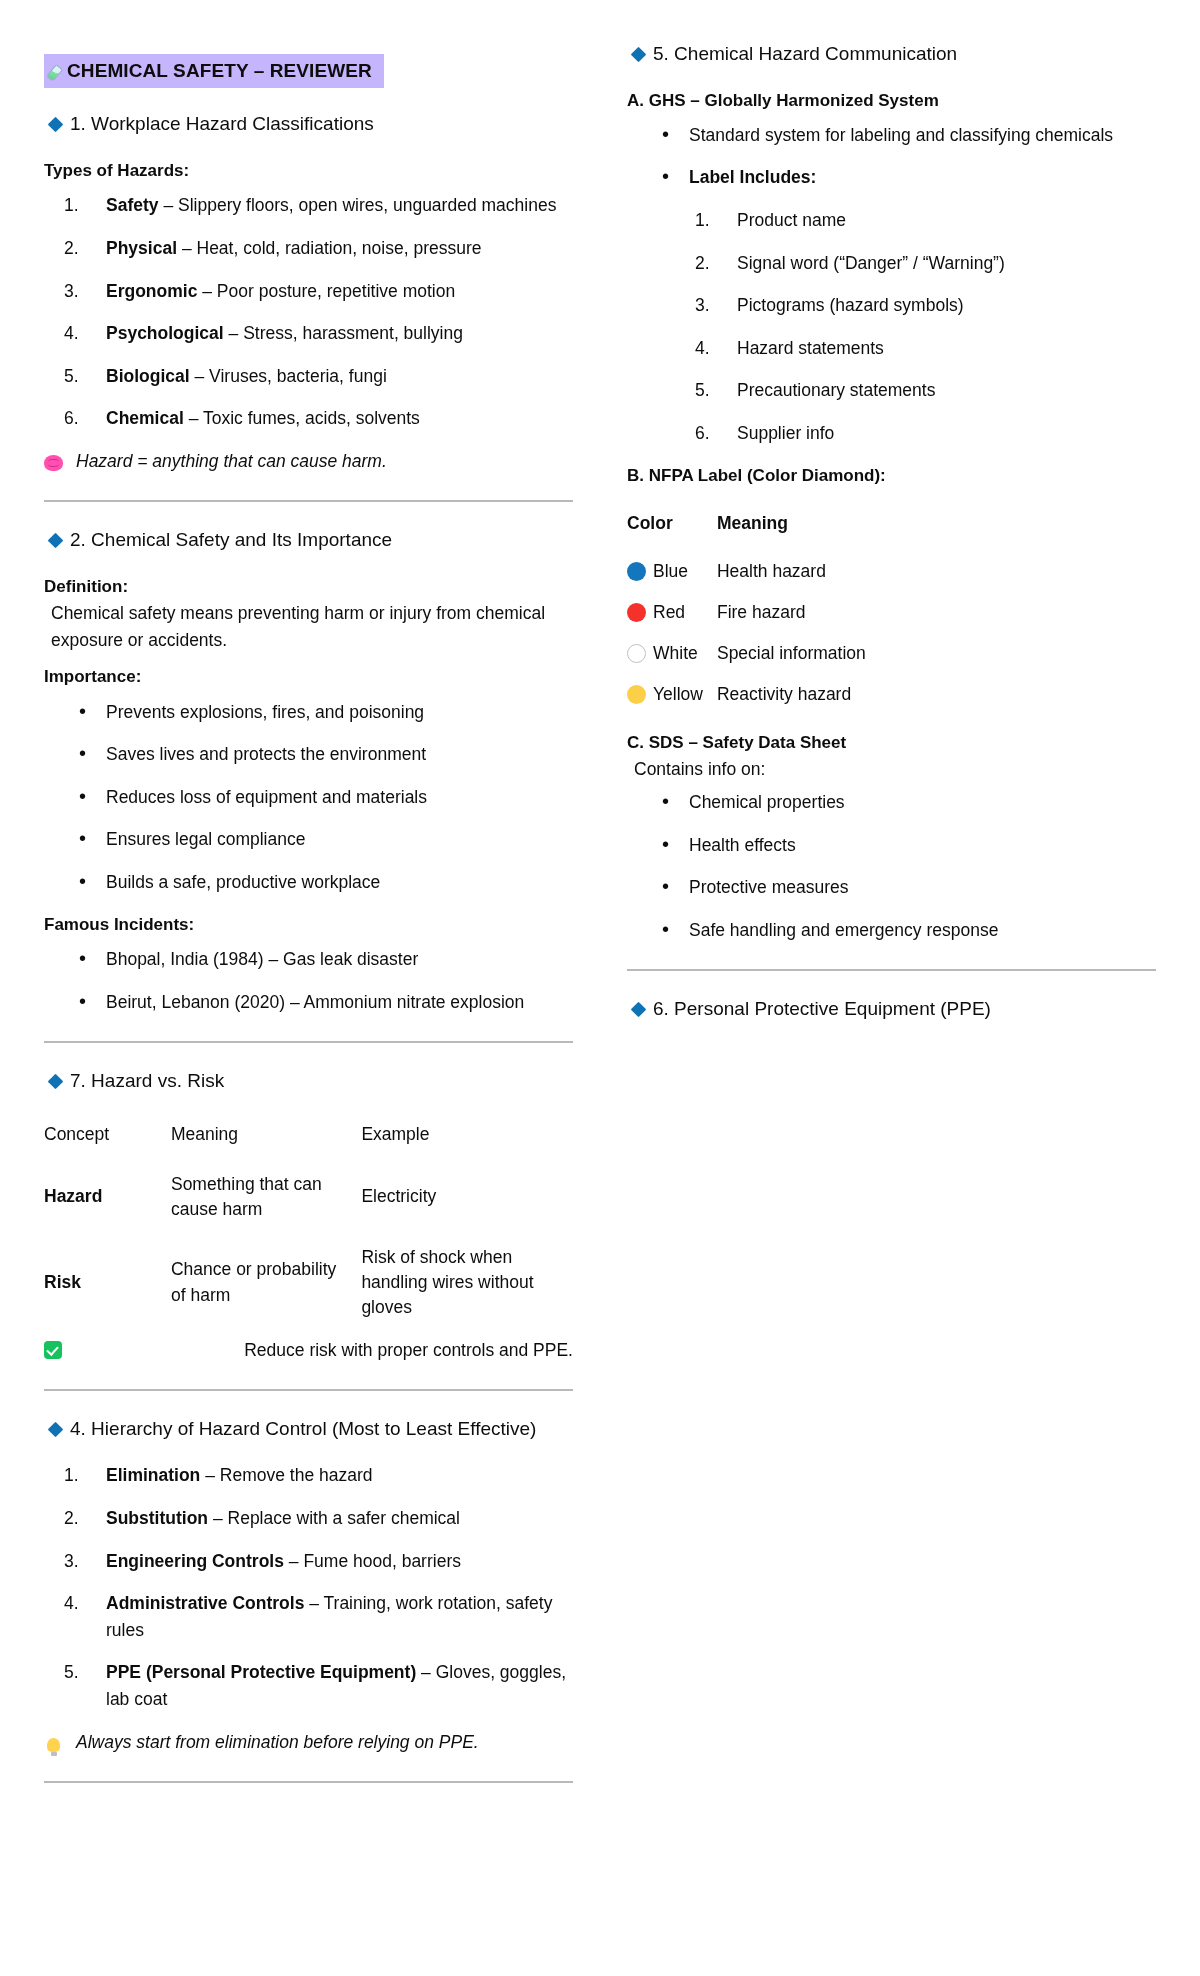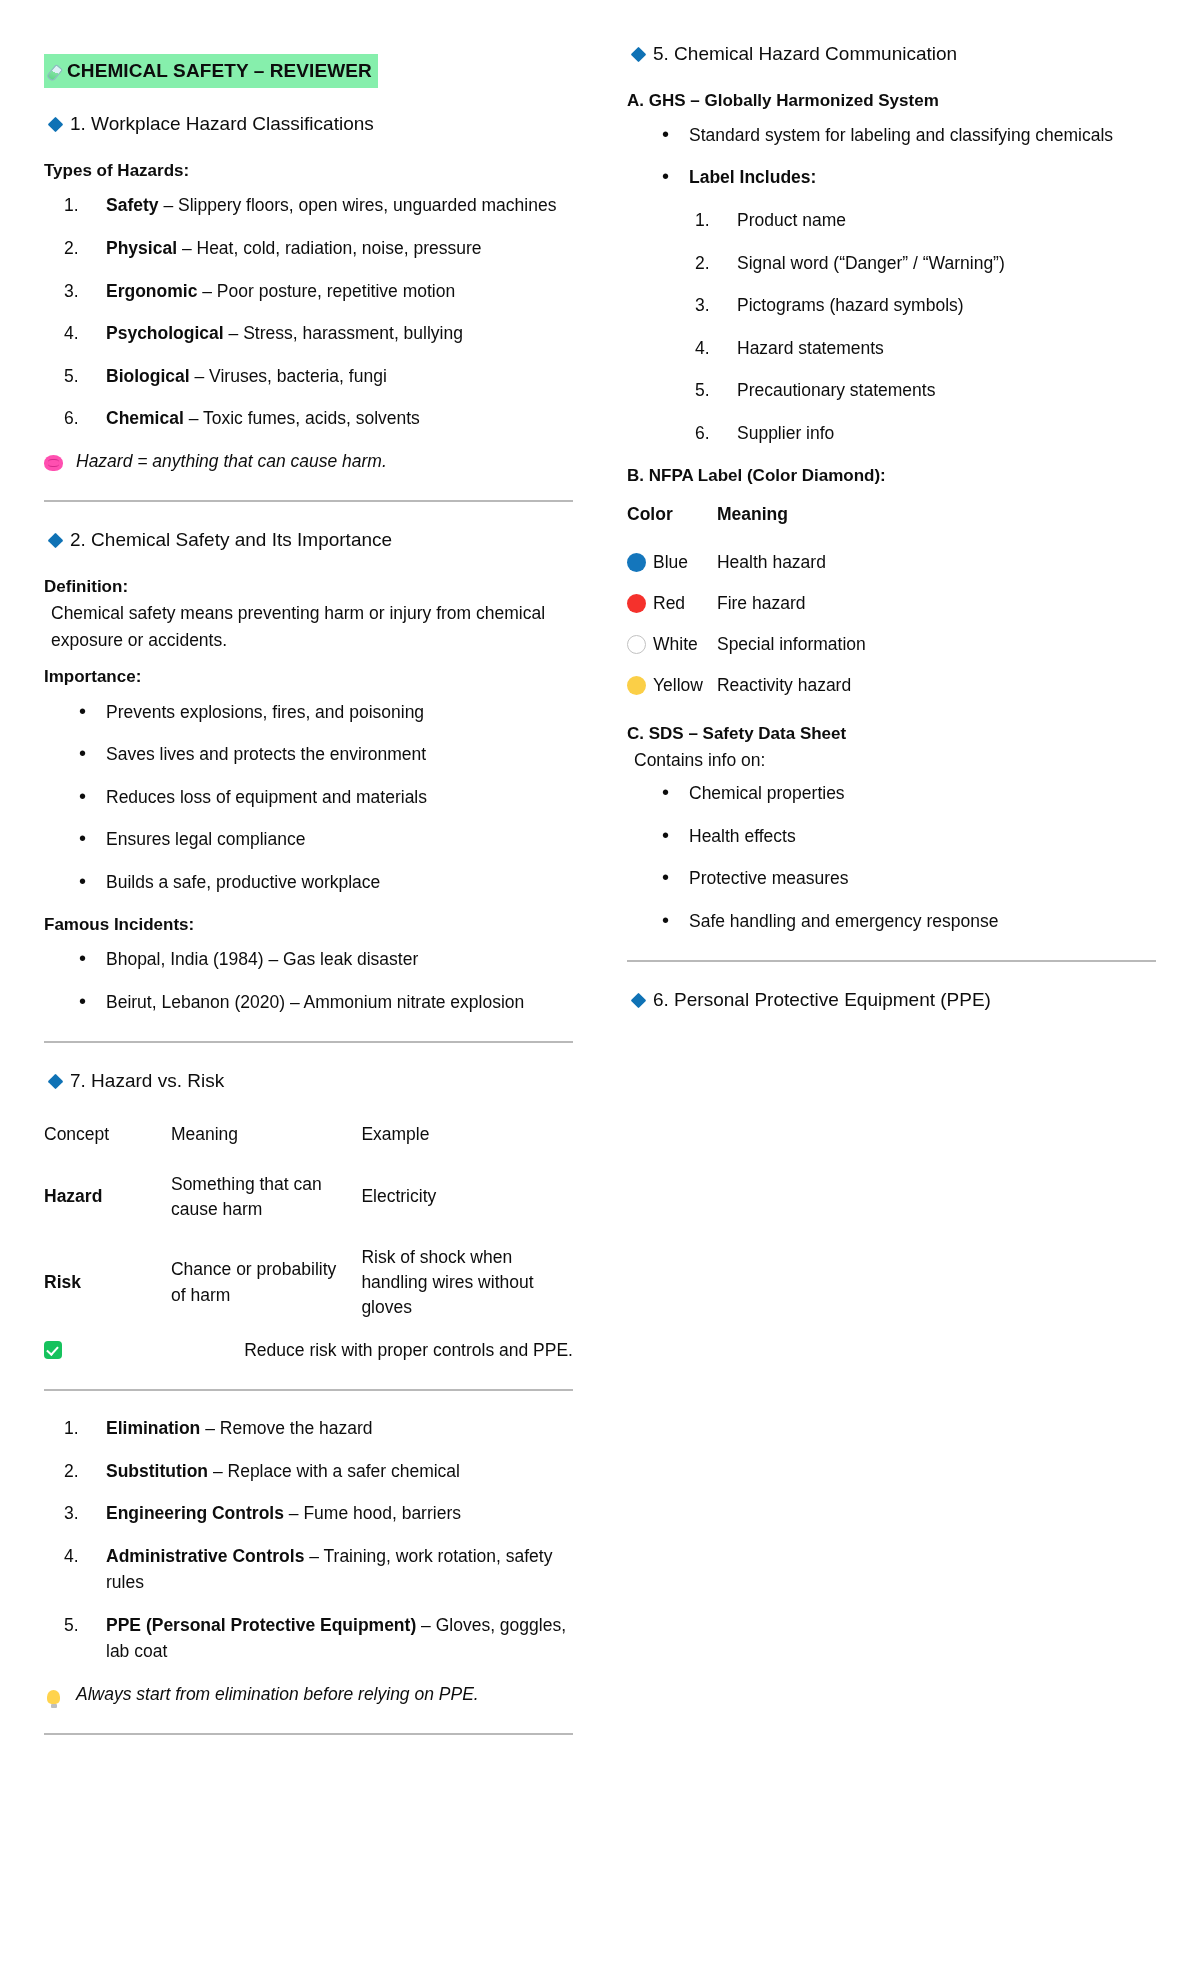--- a/index.html
+++ b/index.html
@@ -25,22 +25,22 @@
 
   
   .doc-title {
     font-weight: bold;
     font-size: 19px;
     letter-spacing: .1px;
     margin: 14px 0 22px 0;
     display: inline-block;
   }
   .hl {
-    background: #86efac;
-    padding: 2px 6px 3px 4px;
+    background: #c4b5fd;
+    padding: 2px 12px 3px 4px;
     display: inline-block;
   }
 
   
   .sec-head {
     font-weight: normal;
     font-size: 19px;
     margin: 0 0 20px 0;
     padding-left: 26px;
     position: relative;
@@ -201,21 +201,21 @@
   }
   table.tbl td {
     text-align: left;
     padding: 10px 10px 12px 0;
     vertical-align: middle;
     line-height: 1.45;
   }
   table.tbl td.key { font-weight: bold; }
 
   
-  table.nfpa { border-collapse: collapse; margin: 8px 0 14px 0; }
+  table.nfpa { border-collapse: collapse; margin: 17px 0 14px 0; }
   table.nfpa th {
     text-align: left;
     font-weight: bold;
     padding: 4px 14px 14px 0;
   }
   table.nfpa td {
     padding: 7px 14px 7px 0;
     vertical-align: middle;
     white-space: nowrap;
   }
@@ -317,20 +317,24 @@
       </table>
 
     <p class="callout plain">
       <span class="ic"><span class="check"></span></span><span>Reduce risk with proper controls and PPE.</span>
     </p>
 
     <hr class="rule">
   </div>
 
   <div class="block">
+    <div class="sec-head">
+      <span class="dia"></span>
+      <span>4. Hierarchy of Hazard Control (Most to Least Effective)</span>
+    </div>
 
     <ol class="num">
       <li><span class="mk">1.</span><b>Elimination</b><span> – Remove the hazard</span></li>
       <li><span class="mk">2.</span><b>Substitution</b><span> – Replace with a safer chemical</span></li>
       <li><span class="mk">3.</span><b>Engineering Controls</b><span> – Fume hood, barriers</span></li>
       <li><span class="mk">4.</span><b>Administrative Controls</b><span> – Training, work rotation, safety rules</span></li>
       <li><span class="mk">5.</span><b>PPE (Personal Protective Equipment)</b><span> – Gloves, goggles, lab coat</span></li>
     </ol>
 
     <p class="callout">

